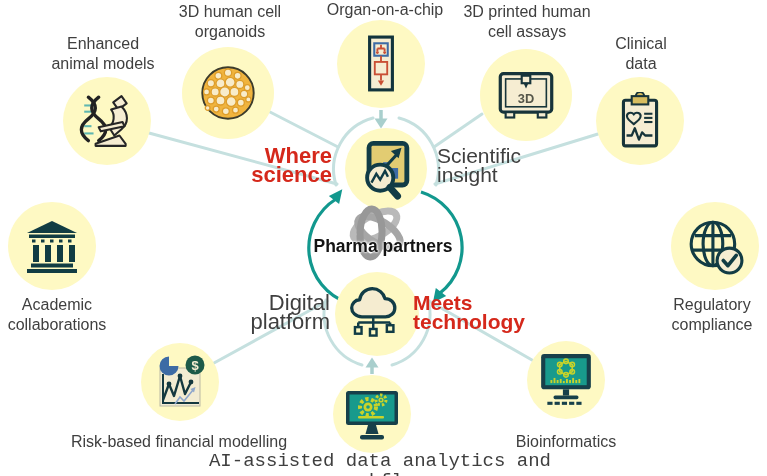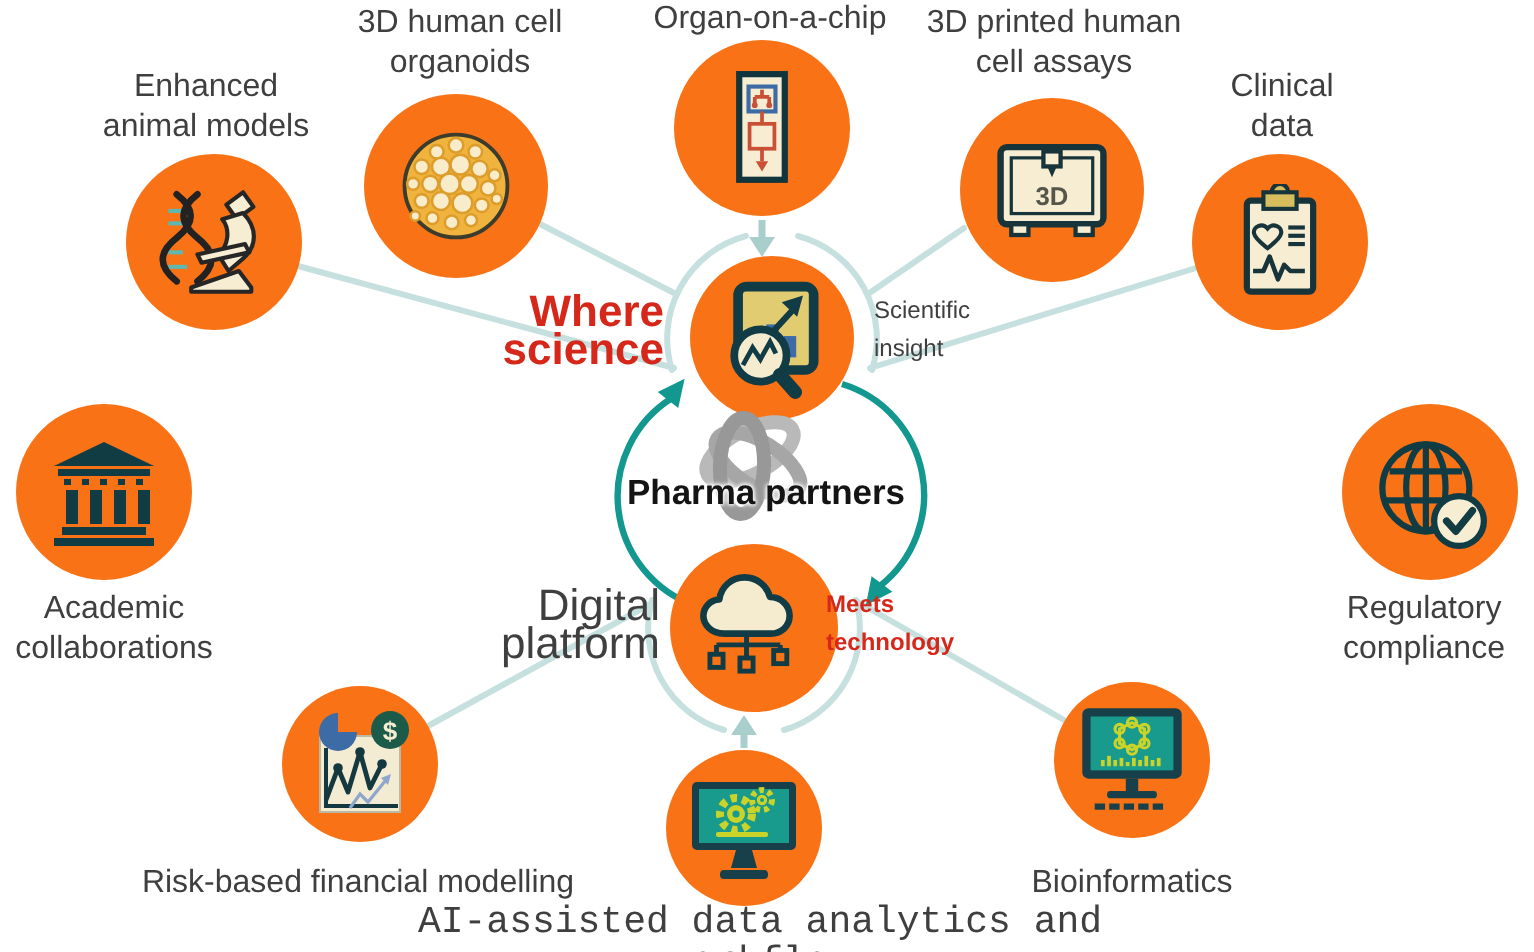--- a/index.html
+++ b/index.html
@@ -1,24 +1,24 @@
 <!DOCTYPE html>
 <html><head>
 <meta charset="utf-8">
 <style>
   html,body{margin:0;padding:0;background:#fff;}
   .canvas{position:relative;width:767px;height:476px;background:#fff;overflow:hidden;
           font-family:"Liberation Sans",sans-serif;color:#3f3f3f;}
   .wires{position:absolute;left:0;top:0;}
-  .node{position:absolute;border-radius:50%;background:#f97316;
+  .node{position:absolute;border-radius:50%;background:#fef9c3;
         display:flex;align-items:center;justify-content:center;text-align:center;}
   .lbl{position:absolute;transform:translateX(-50%);text-align:center;
        white-space:pre-line;font-size:16px;line-height:20px;color:#3f3f3f;}
   .lbl-left{position:absolute;text-align:left;white-space:pre-line;
-       font-size:12px;line-height:19px;color:#3f3f3f;}
+       font-size:21px;line-height:19px;color:#3f3f3f;}
   .lbl-right{position:absolute;text-align:right;white-space:pre-line;
        font-size:22px;line-height:19px;color:#3f3f3f;}
   .red{color:#d5281b;font-weight:bold;}
   .brand{position:absolute;transform:translateX(-50%);font-size:17.5px;font-weight:bold;
          color:#141414;white-space:nowrap;
          text-shadow:0 0 2px #fff,0 0 2px #fff,0 0 3px #fff;padding-left:16px;}
   .big{font-size:19px;font-family:Liberation Mono, monospace;}
 </style>
 </head>
 <body>

